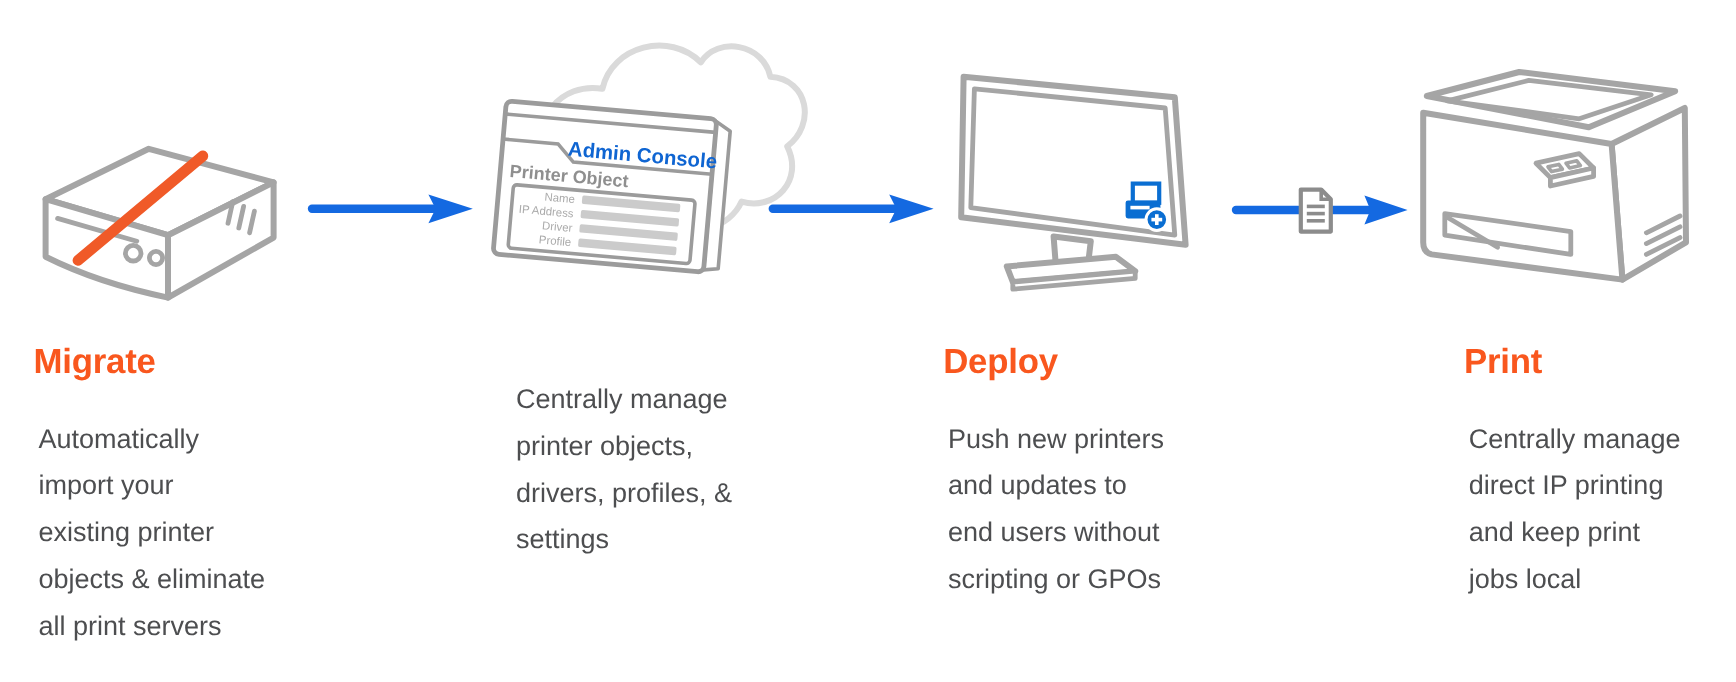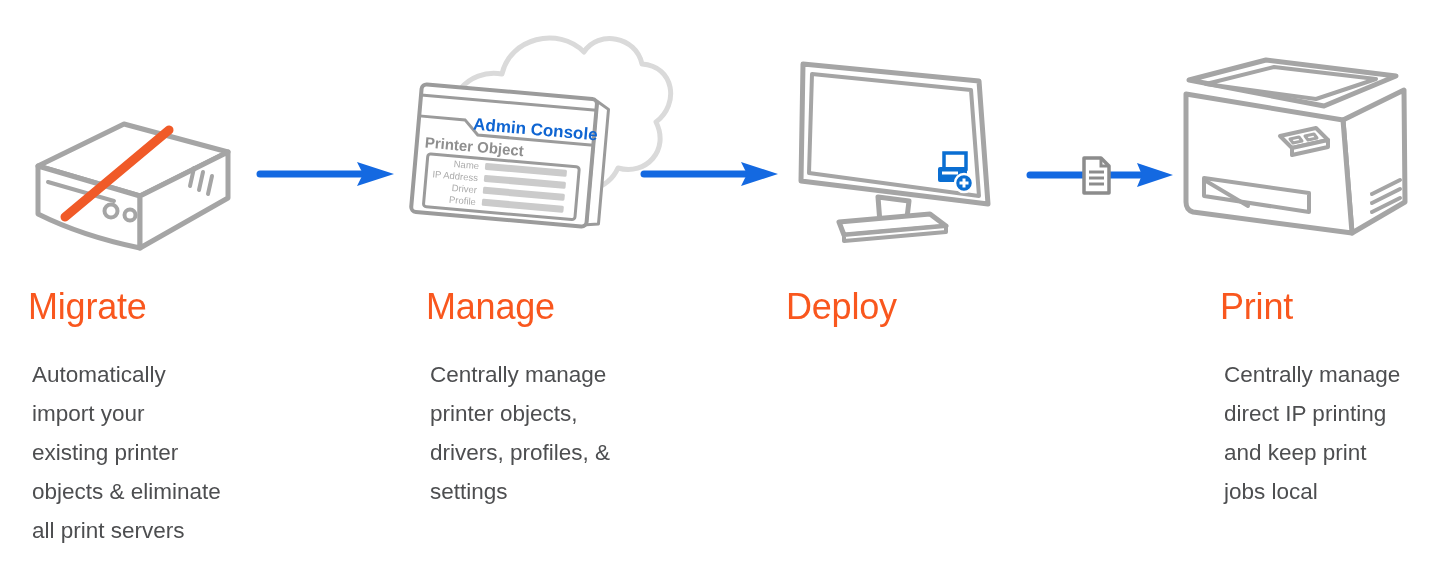--- a/index.html
+++ b/index.html
@@ -2,21 +2,21 @@
 <html><head>
 <meta charset="utf-8">
 <style>
   html,body{margin:0;padding:0;background:#fff;}
   .canvas{
     position:relative;width:1447px;height:568px;background:#fff;overflow:hidden;
     font-family:"Liberation Sans",sans-serif;
   }
   .icon{position:absolute;}
   .step{position:absolute;top:286px;}
-  .step h2{margin:0;font-size:36px;font-weight:normal;color:#F9571E;letter-spacing:-0.2px;}
+  .step h2{margin:0;font-size:29px;font-weight:bold;color:#F9571E;letter-spacing:-0.2px;}
   .step p{margin:27px 4px 0;font-size:22.5px;line-height:39px;color:#4D4E50;white-space:pre-line;}
   svg{display:block;overflow:visible;}
   .gs{stroke:#A5A5A5;stroke-width:5;fill:#fff;stroke-linejoin:round;stroke-linecap:round;}
   .gs-thin{stroke:#A5A5A5;stroke-width:4;fill:none;stroke-linecap:round;}
   .card-line{stroke:#9B9B9B;stroke-width:3;fill:none;}
   .arrow-line{stroke:#1469E1;stroke-width:7;stroke-linecap:round;}
   .arrow-head{fill:#1469E1;stroke:none;}
   .console-header-text{font-family:"Liberation Sans",sans-serif;font-size:17px;font-weight:bold;fill:#0F65D2;}
   .console-title-text{font-family:"Liberation Sans",sans-serif;font-size:15px;font-weight:bold;fill:#8F8F8F;}
   .field-label{font-family:"Liberation Sans",sans-serif;font-size:9.5px;fill:#ABABAB;}
@@ -129,29 +129,32 @@
   <div class="step" style="left:28px;">
     <h2>Migrate</h2>
     <p>Automatically
 import your
 existing printer
 objects &amp; eliminate
 all print servers</p>
   </div>
 
   <div class="step" style="left:426px;">
-    <h2>Manage</h2>
     <p>Centrally manage
 printer objects,
 drivers, profiles, &amp;
 settings</p>
   </div>
 
   <div class="step" style="left:786px;">
     <h2>Deploy</h2>
+    <p>Push new printers
+and updates to
+end users without
+scripting or GPOs</p>
   </div>
 
   <div class="step" style="left:1220px;">
     <h2>Print</h2>
     <p>Centrally manage
 direct IP printing
 and keep print
 jobs local</p>
   </div>
 

